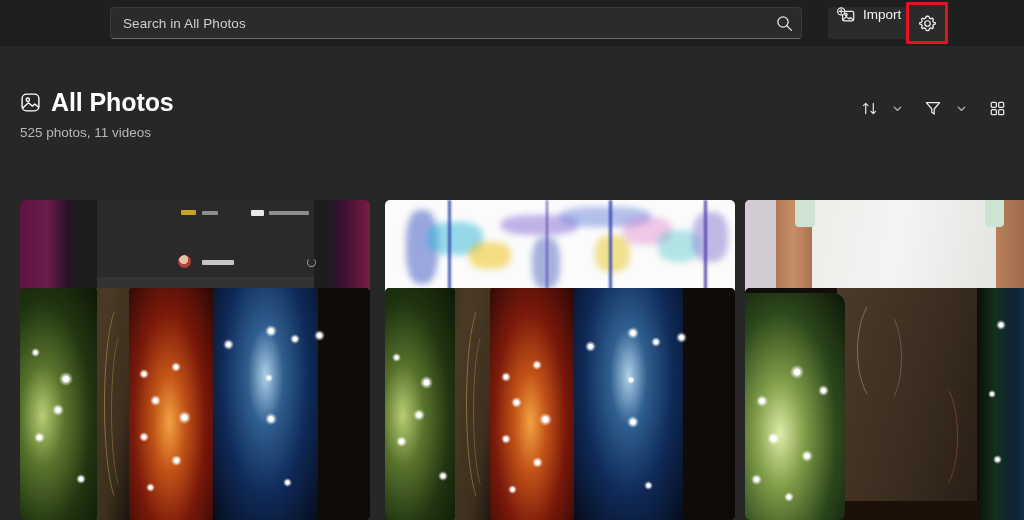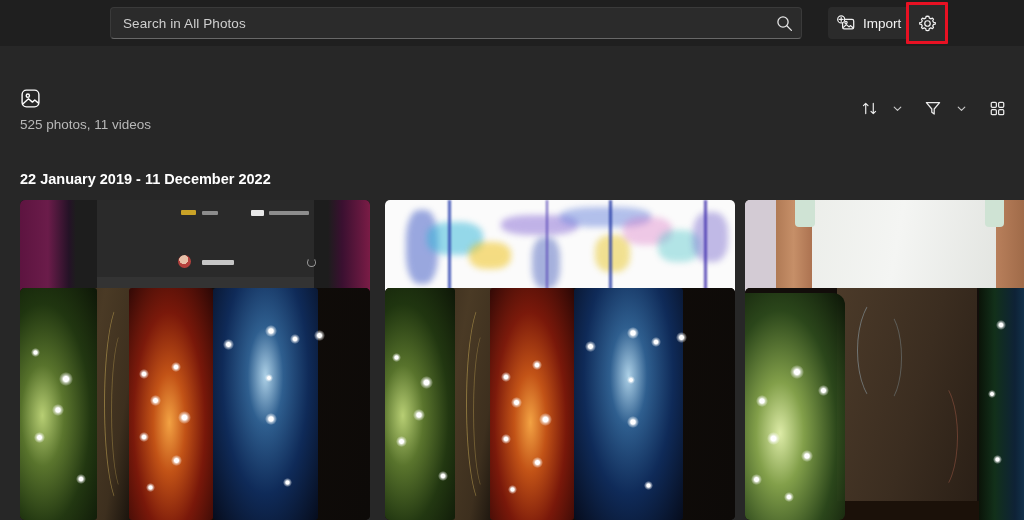--- a/index.html
+++ b/index.html
@@ -40,21 +40,21 @@
     width: 34px; height: 30px;
     display: flex; align-items: center; justify-content: center;
   }
 
   .import-btn {
     position: absolute; left: 828px; top: 7px;
     height: 32px;
     padding: 0 11px 0 9px;
     background: #2b2b2b;
     border-radius: 4px;
-    display: flex; align-items: center; gap: 8px;
+    display: flex; align-items: flex-start; gap: 8px;
   }
   .import-label { font-size: 13.5px; color: #f2f2f2; white-space: nowrap; }
 
   .settings-btn {
     position: absolute; left: 908px; top: 4px;
     width: 38px; height: 38px;
     background: #2b2b2b;
     border-radius: 4px;
     display: flex; align-items: center; justify-content: center;
   }
@@ -442,20 +442,21 @@
 
   <div class="page-head">
     <div class="page-title-row">
       <span>
         <svg width="21" height="21" viewBox="0 0 22 22" fill="none" stroke="#ffffff" stroke-width="1.45">
           <rect x="2.2" y="2.2" width="17.6" height="17.6" rx="4.6"></rect>
           <circle cx="8.2" cy="8.0" r="1.7"></circle>
           <path d="M3.2 16.4 L8.9 11.2 L13.0 14.8 L15.5 12.6 L19.0 15.6" stroke-linejoin="round" stroke-linecap="round"></path>
         </svg>
       </span>
+      <span class="page-title">All Photos</span>
     </div>
     <div class="page-sub">525 photos, 11 videos</div>
   </div>
 
   <div class="toolbar-right">
     <div class="tb-item tb-icon">
       <span>
         <svg width="17" height="17" viewBox="0 0 18 18" fill="none" stroke="#ececec" stroke-width="1.25" stroke-linecap="round" stroke-linejoin="round">
           <path d="M5 14.4 V3.6 M2.6 6.0 L5 3.6 L7.4 6.0"></path>
           <path d="M13 3.6 V14.4 M10.6 12.0 L13 14.4 L15.4 12.0"></path>
@@ -490,15 +491,14 @@
         <svg width="17" height="17" viewBox="0 0 18 18" fill="none" stroke="#ececec" stroke-width="1.3">
           <rect x="2.4" y="2.4" width="5.4" height="5.4" rx="1.1"></rect>
           <rect x="10.2" y="2.4" width="5.4" height="5.4" rx="1.1"></rect>
           <rect x="2.4" y="10.2" width="5.4" height="5.4" rx="1.1"></rect>
           <rect x="10.2" y="10.2" width="5.4" height="5.4" rx="1.1"></rect>
         </svg>
       </span>
     </div>
   </div>
 
-  <div class="date-header">22 January 2019 - 11 December 2022</div>
 
 </div>
 
 </body></html>

